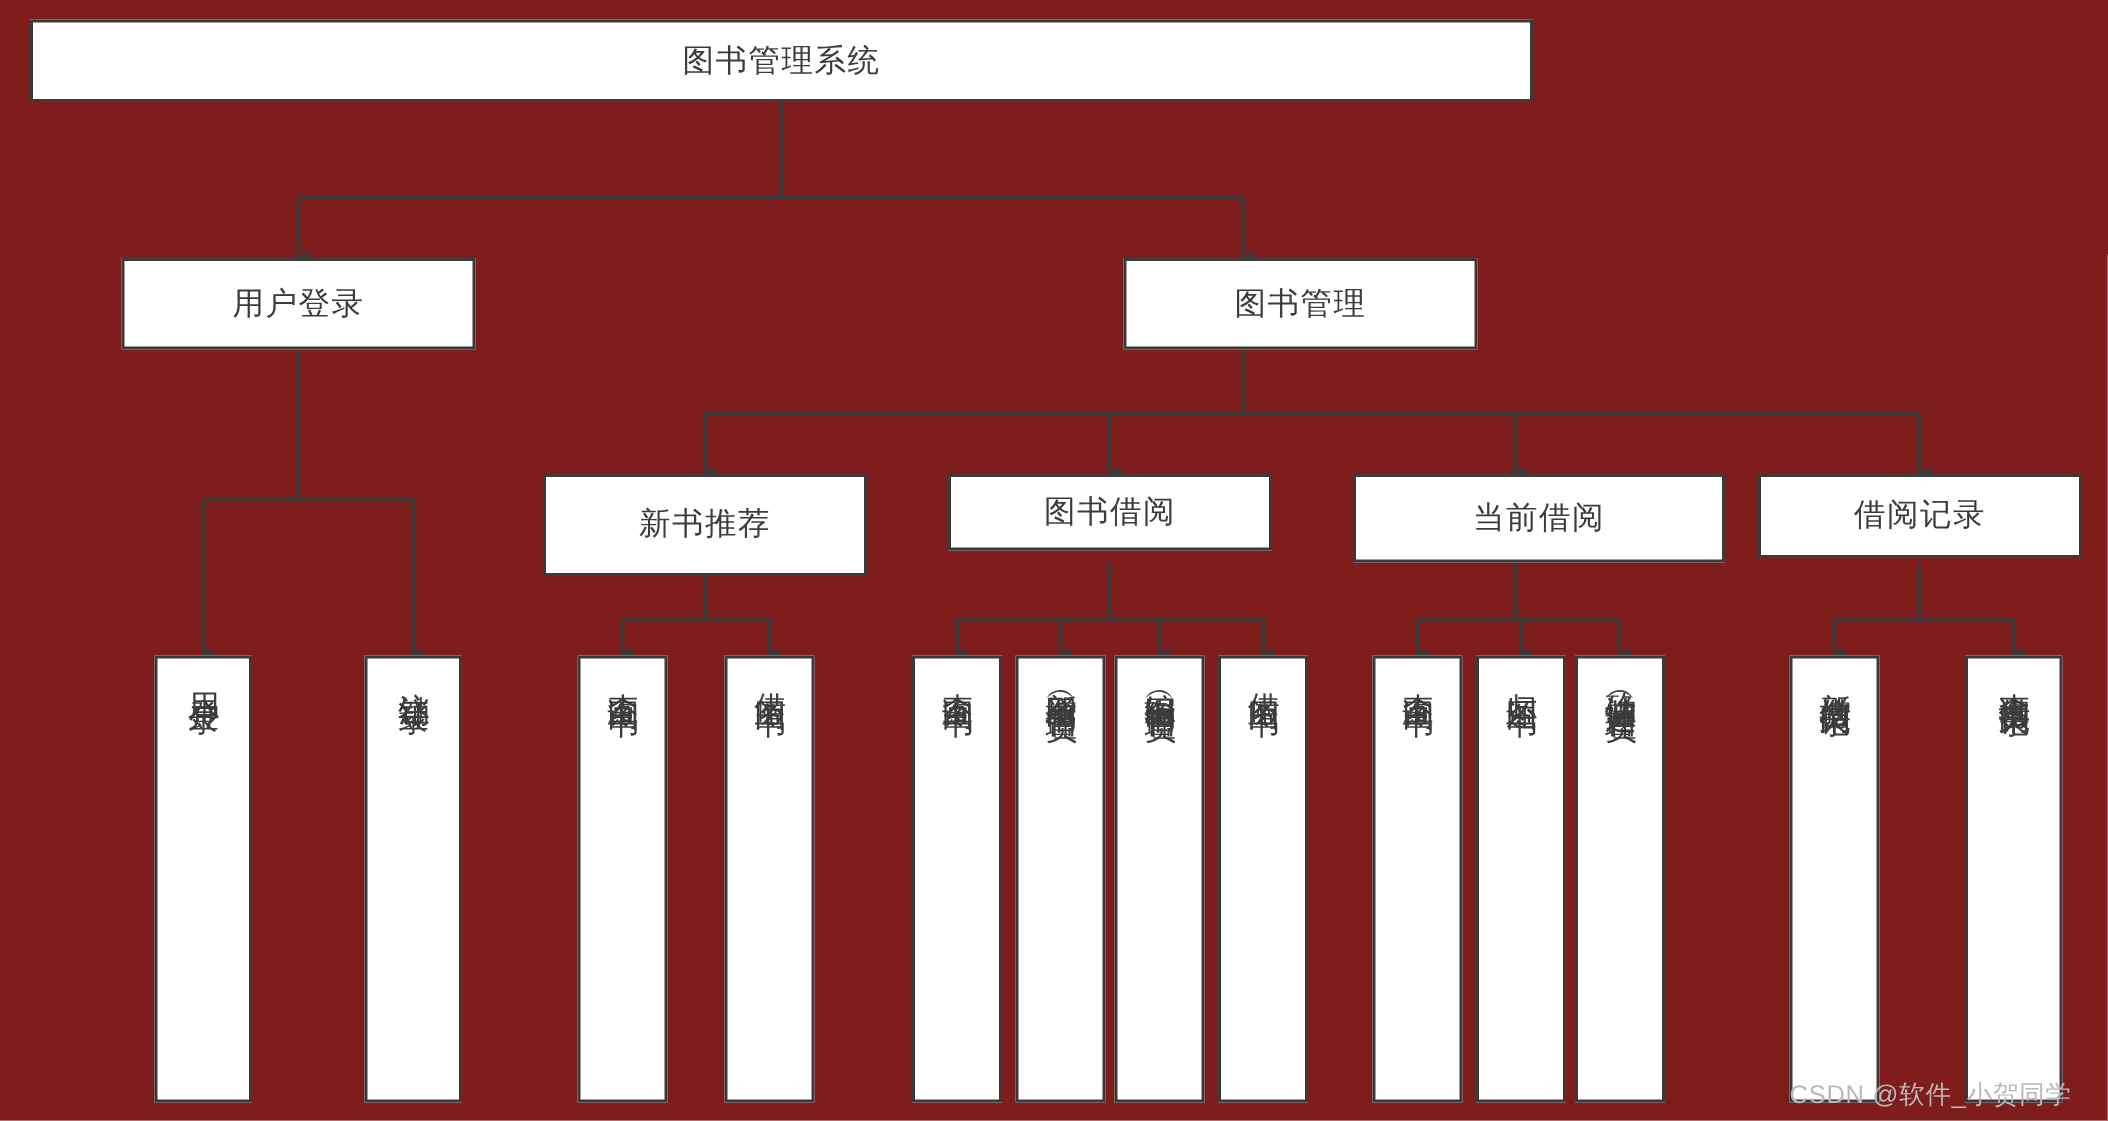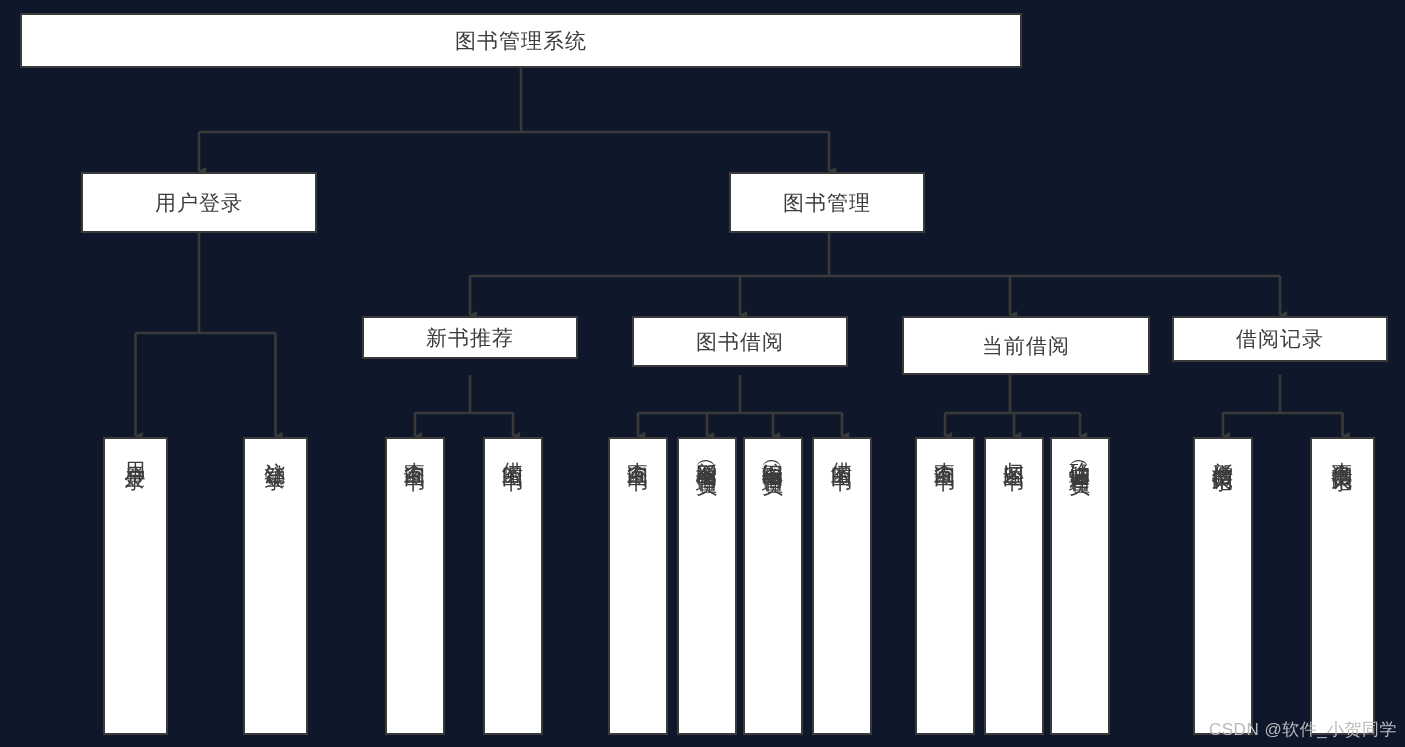--- a/index.html
+++ b/index.html
@@ -11,21 +11,21 @@
     width: 1405px;
     height: 747px;
     font-family: "Liberation Sans", "DejaVu Sans", sans-serif;
     overflow: hidden;
     position: relative;
   }
   #diagram-root {
     position: relative;
     width: 1405px;
     height: 747px;
-    background: #0f172a;
+    background: #7f1d1d;
   }
   svg.edges {
     position: absolute;
     left: 0;
     top: 0;
     width: 1405px;
     height: 747px;
     pointer-events: none;
   }
   .node {
@@ -61,21 +61,20 @@
   .node.vert.tall-text .node-label {
     letter-spacing: 2px;
   }
   .watermark {
     position: absolute;
     color: #b9b9b9;
     font-size: 17px;
     white-space: nowrap;
     letter-spacing: 0.5px;
     font-family: "Liberation Sans", "DejaVu Sans", sans-serif;
-    padding-left: 16px;
   }
 </style>
 </head>
 <body>
 
 <div id="diagram-root">
 
   <svg class="edges" viewBox="0 0 1405 747" xmlns="http://www.w3.org/2000/svg">
     <defs>
       <marker id="arrowhead" markerWidth="9" markerHeight="9" refX="4.5" refY="7.6" orient="auto" markerUnits="userSpaceOnUse">
@@ -119,33 +118,33 @@
       </g>
   </svg>
 
   <div id="node-layer">
       <div class="node horiz" style="left: 20px; top: 13px; width: 1002px; height: 55px;">
         <span class="node-label">图书管理系统</span>
       </div>
       <div class="node horiz" style="left: 81px; top: 172px; width: 236px; height: 61px;">
         <span class="node-label">用户登录</span>
       </div>
-      <div class="node horiz" style="left: 729px; top: 172px; width: 196px; height: 61px;">
+      <div class="node horiz" style="left: 749px; top: 172px; width: 236px; height: 61px;">
         <span class="node-label">图书管理</span>
       </div>
-      <div class="node horiz" style="left: 362px; top: 316px; width: 216px; height: 43px;">
+      <div class="node horiz" style="left: 362px; top: 316px; width: 216px; height: 68px;">
         <span class="node-label">新书推荐</span>
       </div>
       <div class="node horiz" style="left: 632px; top: 316px; width: 216px; height: 51px;">
         <span class="node-label">图书借阅</span>
       </div>
       <div class="node horiz" style="left: 902px; top: 316px; width: 248px; height: 59px;">
         <span class="node-label">当前借阅</span>
       </div>
-      <div class="node horiz" style="left: 1172px; top: 316px; width: 216px; height: 46px;">
+      <div class="node horiz" style="left: 1172px; top: 316px; width: 216px; height: 56px;">
         <span class="node-label">借阅记录</span>
       </div>
       <div class="node vert" style="left: 103px; top: 437px; width: 65px; height: 298px;">
         <span class="node-label">用户登录</span>
       </div>
       <div class="node vert" style="left: 243px; top: 437px; width: 65px; height: 298px;">
         <span class="node-label">注销登录</span>
       </div>
       <div class="node vert" style="left: 385px; top: 437px; width: 60px; height: 298px;">
         <span class="node-label">查询图书</span>

